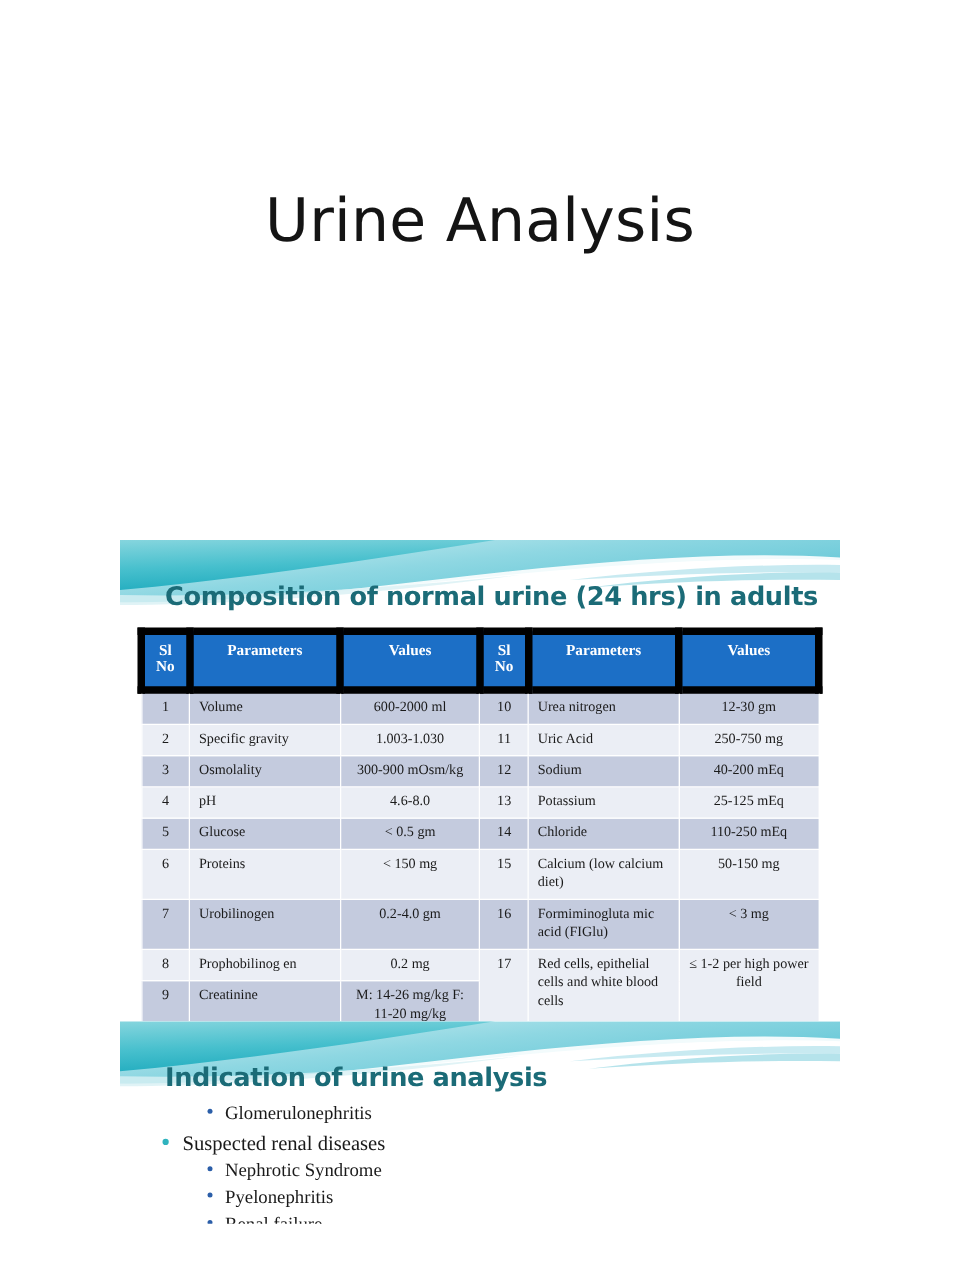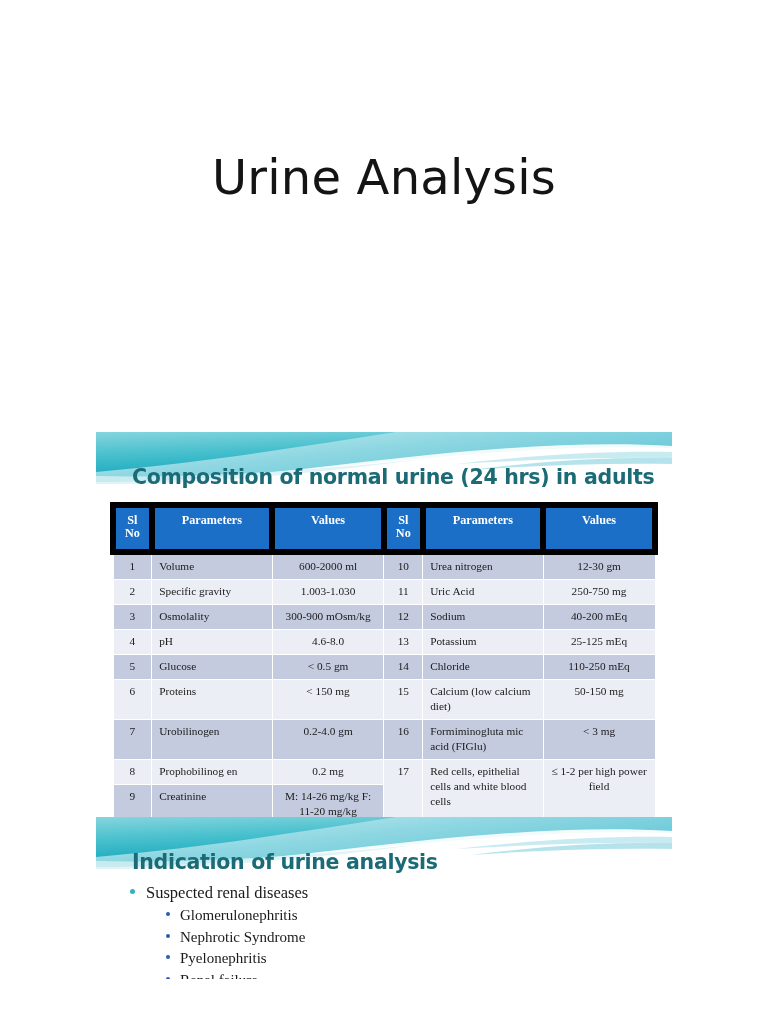--- a/index.html
+++ b/index.html
@@ -326,30 +326,30 @@
       <path d="M576,16 C470,12 350,24 230,38 C150,47 70,53 0,54 L0,62 H576 Z" fill="#ffffff"></path>
       <path d="M576,20 C500,19 430,24 360,32 C430,28 500,25 576,26 Z" fill="#BEE6EE" opacity="0.85"></path>
       <path d="M576,26 C505,25 440,30 375,38 C445,33 510,31 576,32 Z" fill="#9CD9E4" opacity="0.75"></path>
       <path d="M0,44 C90,46 200,40 320,28 C200,44 90,52 0,52 Z" fill="#D8F0F4" opacity="0.8"></path>
     </svg>
   </div>
 
   <div class="slide-heading" id="heading-indication">Indication of urine analysis</div>
 
   <div id="indication-bullets">
+    <div class="bullet bullet-l2">
+      <span class="dot dot-l2"></span>
+      <span>Glomerulonephritis</span>
+    </div>
     <div class="bullet bullet-l1">
       <span class="dot dot-l1"></span>
       <span>Suspected renal diseases</span>
     </div>
     <div class="bullet bullet-l2">
       <span class="dot dot-l2"></span>
-      <span>Glomerulonephritis</span>
-    </div>
-    <div class="bullet bullet-l2">
-      <span class="dot dot-l2"></span>
       <span>Nephrotic Syndrome</span>
     </div>
     <div class="bullet bullet-l2">
       <span class="dot dot-l2"></span>
       <span>Pyelonephritis</span>
     </div>
     <div class="bullet bullet-l2">
       <span class="dot dot-l2"></span>
       <span>Renal failure</span>
     </div>

